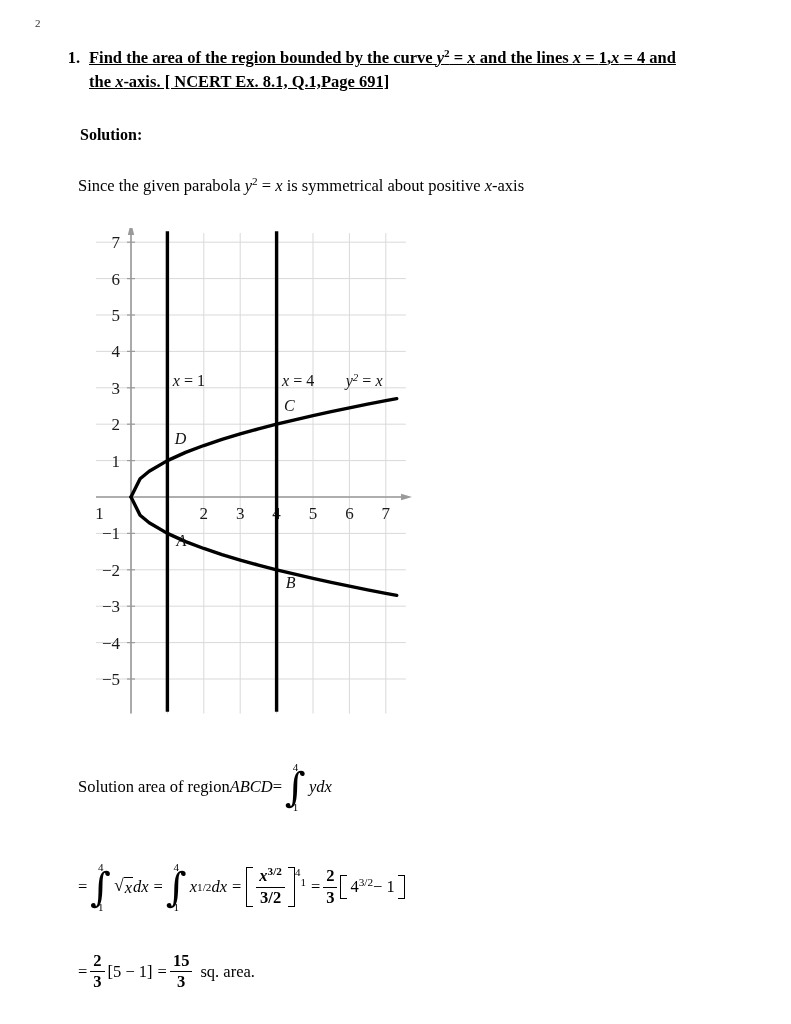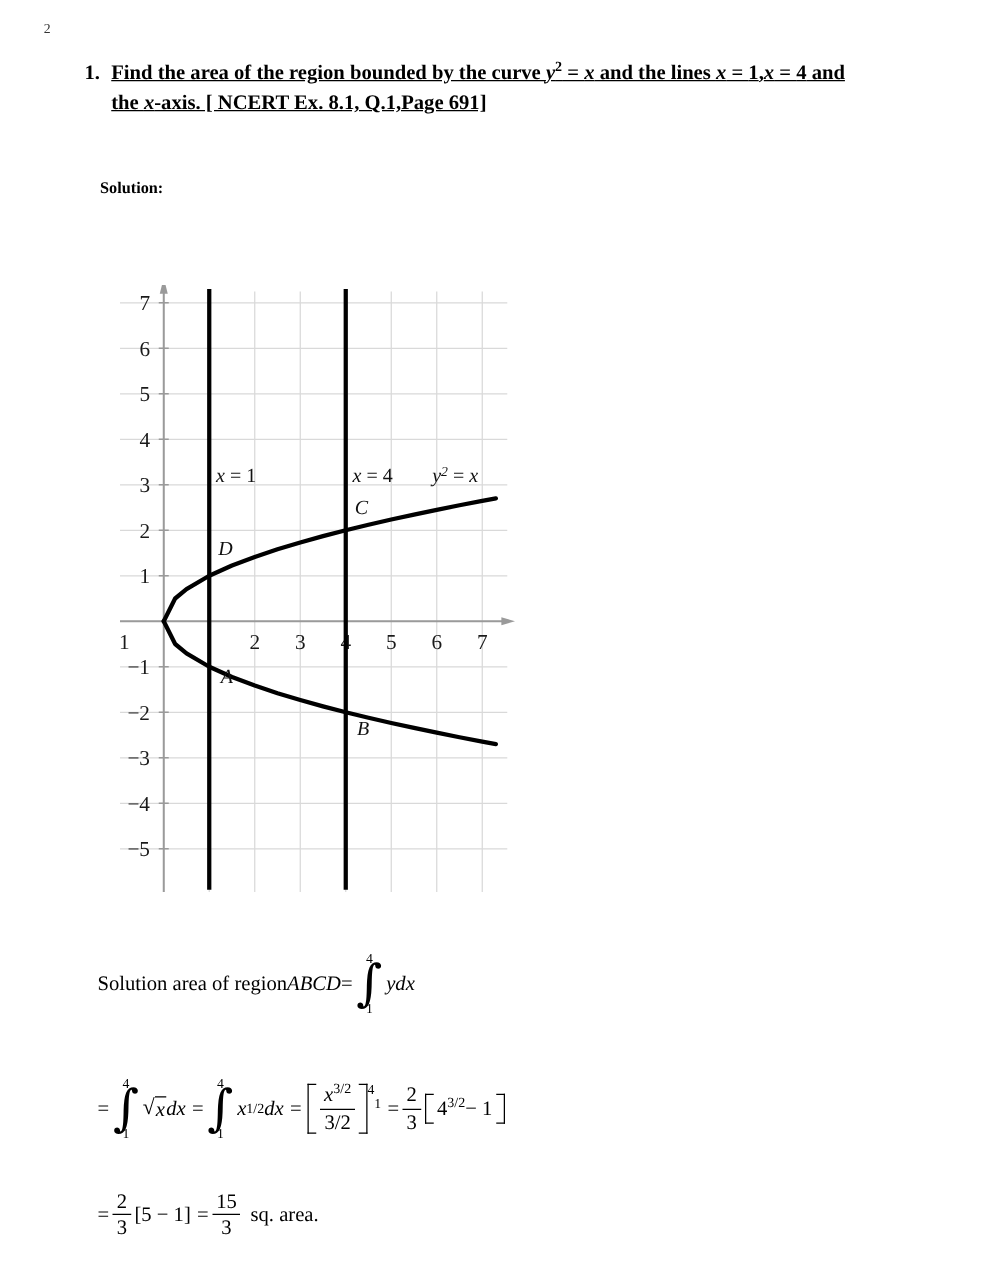--- a/index.html
+++ b/index.html
@@ -49,23 +49,23 @@
     flex: 0 0 22px;
     text-align: right;
     padding-right: 9px;
     font-weight: bold;
   }
   .problem-text { flex: 1 1 auto; text-decoration: underline; }
 
   .solution-label {
     position: absolute;
     left: 80px;
-    top: 142px;
+    top: 126px;
     font-weight: bold;
-    font-size: 13px;
+    font-size: 16px;
   }
 
   .since-line {
     position: absolute;
     left: 78px;
     top: 176px;
     font-size: 16.5px;
     white-space: nowrap;
   }
 
@@ -139,20 +139,21 @@
   }
 
   
   .frac {
     display: inline-flex;
     flex-direction: column;
     align-items: center;
     vertical-align: middle;
     margin: 0 3px;
     line-height: 1.12;
+    font-weight: bold;
   }
   .frac .num { border-bottom: 1.2px solid #000; padding: 0 3px 1px; }
   .frac .den { padding: 1px 3px 0; }
 
   
   .bracket {
     display: inline-flex;
     align-items: stretch;
     position: relative;
   }
@@ -186,20 +187,23 @@
   <div class="problem">
     <div class="problem-number">1.</div>
     <div class="problem-text">
       <span>Find the area of the region bounded by the curve </span><span class="mi">y</span><sup class="expn">2</sup><span class="mn"> = </span><span class="mi">x</span><span> and the lines </span><span class="mi">x</span><span class="mn"> = </span><span class="mn">1</span><span>,</span><span class="mi">x</span><span class="mn"> = </span><span class="mn">4</span><span> and</span><br>
       <span>the </span><span class="mi">x</span><span>-axis. [ NCERT Ex. 8.1, Q.1,Page 691]</span>
     </div>
   </div>
 
   <div class="solution-label">Solution:</div>
 
+  <div class="since-line">
+    <span>Since the given parabola </span><span class="mi">y</span><sup class="expn">2</sup><span class="mn"> = </span><span class="mi">x</span><span> is symmetrical about positive </span><span class="mi">x</span><span>-axis</span>
+  </div>
 
   <div class="graph-wrap">
     <svg id="graph-svg" width="320" height="490" viewBox="0 0 320 490">
       <g id="grid-layer">
           <line x1="-1.3999999999999986" y1="5.100000000000023" x2="-1.3999999999999986" y2="485.58" stroke="#d9d9d9" stroke-width="1"></line>
           <line x1="35" y1="5.100000000000023" x2="35" y2="485.58" stroke="#d9d9d9" stroke-width="1"></line>
           <line x1="71.4" y1="5.100000000000023" x2="71.4" y2="485.58" stroke="#d9d9d9" stroke-width="1"></line>
           <line x1="107.8" y1="5.100000000000023" x2="107.8" y2="485.58" stroke="#d9d9d9" stroke-width="1"></line>
           <line x1="144.2" y1="5.100000000000023" x2="144.2" y2="485.58" stroke="#d9d9d9" stroke-width="1"></line>
           <line x1="180.6" y1="5.100000000000023" x2="180.6" y2="485.58" stroke="#d9d9d9" stroke-width="1"></line>

